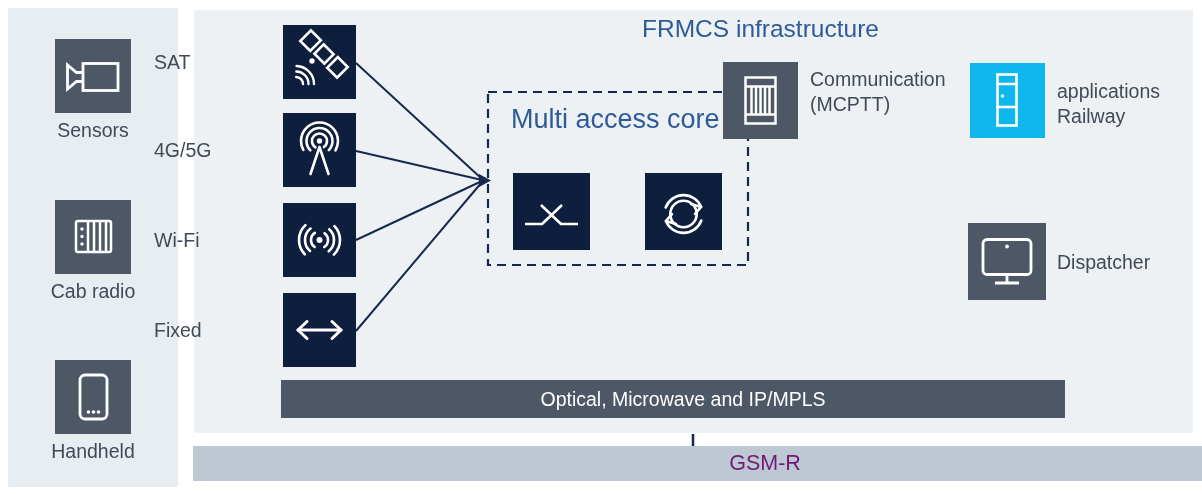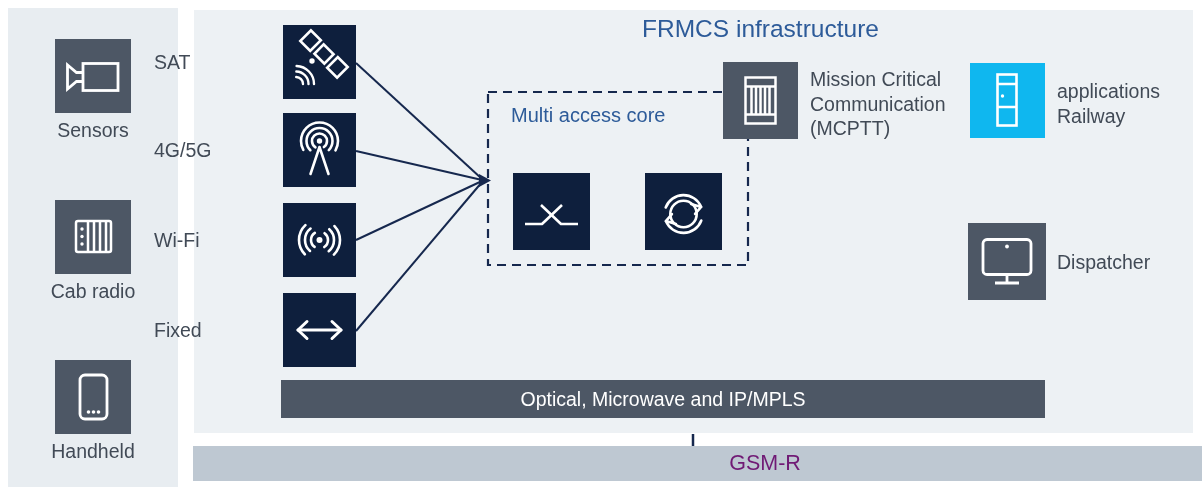--- a/index.html
+++ b/index.html
@@ -12,26 +12,26 @@
   .tile.navy{background:#0e1f3d;}
   .tile.cyan{background:#0fb7ef;}
   .side-tile{position:relative;margin:0 auto;width:76px;height:74px;background:#4d5765;
              display:flex;align-items:center;justify-content:center;}
   .side-label{margin-top:6px;font-size:19.5px;color:#414a56;}
   .main-bg{position:absolute;left:194px;top:10px;width:999px;height:423px;background:#edf1f4;}
   .page-title{position:absolute;left:194px;top:15px;width:1133px;text-align:center;
               font-size:24.5px;color:#2d5b99;}
   .acc-label{position:absolute;left:154px;width:114px;text-align:left;
              font-size:19.5px;color:#414a56;line-height:26px;}
-  .core-label{position:absolute;left:511px;top:104px;font-size:20px;color:#2d5b99;}
+  .core-label{position:absolute;left:511px;top:104px;font-size:27px;color:#2d5b99;}
   .overlay{position:absolute;left:0;top:0;pointer-events:none;}
   .node-label{position:absolute;font-size:19.5px;color:#414a56;line-height:24.5px;}
   .bar{position:absolute;text-align:center;}
   .bar-optical{left:281px;top:380px;width:764px;height:38px;background:#4d5765;
-               color:#ffffff;font-size:19.5px;line-height:38px;}
+               color:#ffffff;font-size:19.5px;line-height:38px;padding-left:20px;}
   .bar-gsmr{left:193px;top:446px;width:1144px;height:35px;background:#bec8d2;
             color:#701a75;font-size:21.5px;line-height:35px;}
   svg.icon{display:block;}
 </style>
 </head>
 <body>
 
 <div class="canvas">
 
   <div class="sidebar">
@@ -168,21 +168,20 @@
   <div class="tile slate" style="left:723px;top:62px;width:75px;height:77px;">
     <svg class="icon" width="75" height="77" viewBox="0 0 75 77">
       <g fill="none" stroke="#ffffff" stroke-width="2.5">
         <rect x="22.5" y="15.5" width="30" height="46"></rect>
         <path d="M22.5 24.5 H52.5 M22.5 52.5 H52.5"></path>
         <path d="M28.5 24.5 V52.5 M33 24.5 V52.5 M37.5 24.5 V52.5 M42 24.5 V52.5 M46.5 24.5 V52.5"></path>
       </g>
     </svg>
   </div>
   <div class="node-label" style="left:810px;top:67px;">
-    <div>Mission Critical</div>
     <div>Communication</div>
     <div>(MCPTT)</div>
   </div>
 
   <div class="tile cyan" style="left:970px;top:63px;width:75px;height:75px;">
     <svg class="icon" width="75" height="75" viewBox="0 0 75 75">
       <g fill="none" stroke="#ffffff" stroke-width="2.6">
         <rect x="27.5" y="11.5" width="19" height="51"></rect>
         <path d="M27.5 21 H46.5 M27.5 44 H46.5"></path>
       </g>

